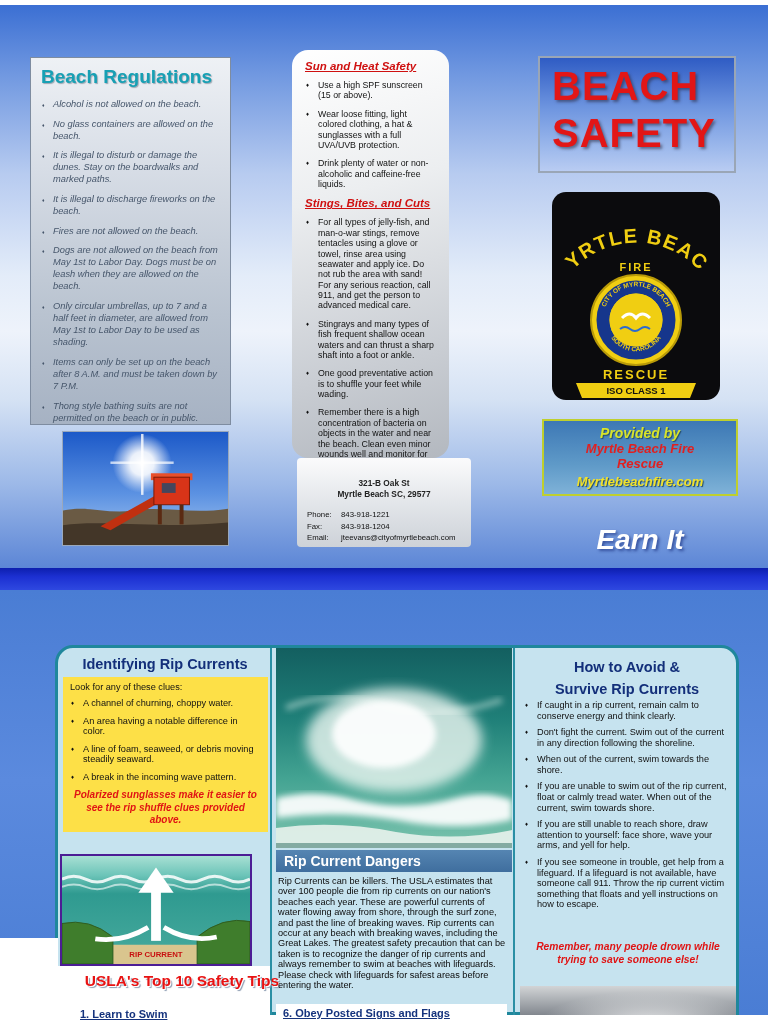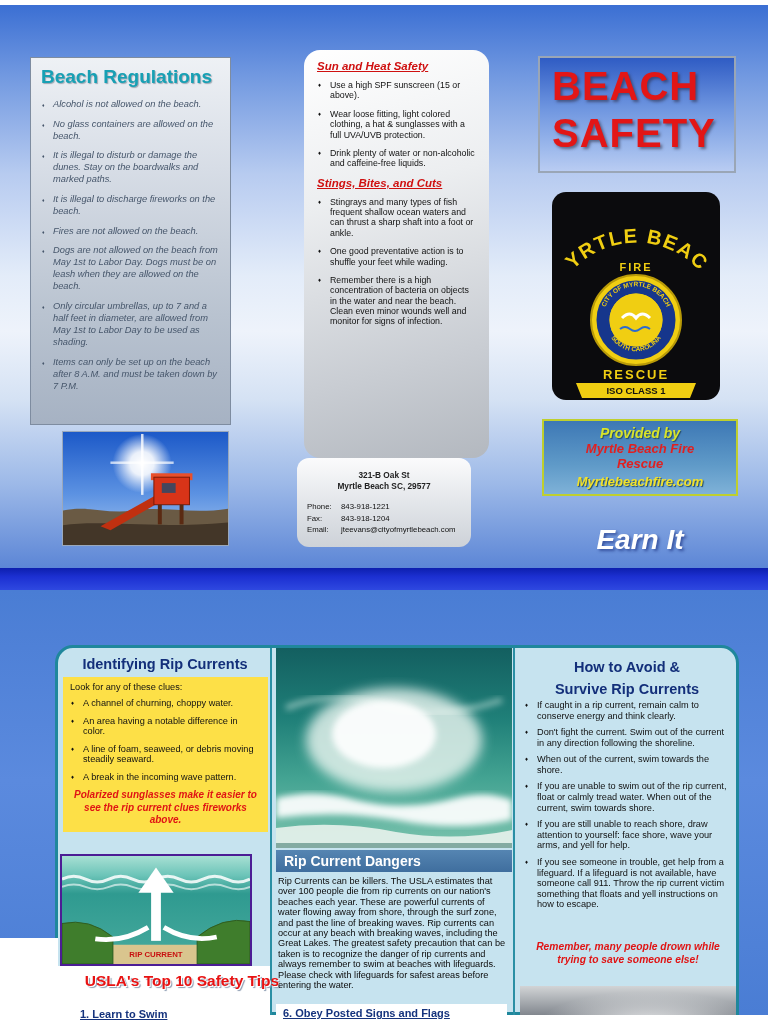--- a/index.html
+++ b/index.html
@@ -37,35 +37,34 @@
   .dlist { list-style:none; margin:0; padding:0; }
   .dlist li { position:relative; padding-left:13px; line-height:1.2; color:#111; }
   .dlist li::before { content:"\2666"; position:absolute; left:1px; top:2px; font-size:6px; }
   .reg-list li { font-style:italic; font-size:9.3px; color:#46566b; line-height:1.3; margin-bottom:7.5px; padding-left:12px; }
   .reg-list li::before { font-size:5px; top:4px; color:#46566b; }
   .beach-photo { left:62px; top:431px; width:167px; height:115px; border:1px solid #9aa8bc; }
   .beach-photo svg { display:block; width:100%; height:100%; }
 
   
   .mid-panel {
-    left:292px; top:50px; width:185px; height:408px; border-radius:16px;
+    left:292px; top:50px; width:157px; height:408px; border-radius:16px;
     background:linear-gradient(165deg,#ffffff 0%,#eceef0 35%,#c9cdd3 75%,#b3b8bf 100%);
     padding:10px 13px;
-    margin-left:12px;
   }
   .red-h {
     margin:0 0 8px 0; color:#cf1010; font-size:11.5px; font-weight:bold;
     font-style:italic; text-decoration:underline;
   }
   .red-h.second { margin-top:4px; }
   .mid-panel .dlist li { font-size:8.8px; margin-bottom:8px; line-height:1.18; }
   .addr-panel {
-    left:297px; top:458px; width:174px; height:89px; border-radius:12px;
+    left:297px; top:458px; width:174px; height:89px; border-radius:4px;
     background:linear-gradient(180deg,#fbfbfc 0%,#e3e6ea 50%,#cdd2d8 100%);
-    padding:12px 10px;
+    padding:20px 10px;
   }
   .addr { text-align:center; font-size:8.3px; font-weight:bold; color:#222; line-height:1.35; margin-bottom:9px; }
   .contact div { font-size:7.8px; color:#111; line-height:1.45; white-space:nowrap; }
   .contact .lbl { display:inline-block; width:34px; }
 
   
   .title-box {
     left:538px; top:56px; width:198px; height:117px;
     border:2px solid #9aa6b6;
     background:linear-gradient(180deg,#2f5cc4 0%,#6f96e0 45%,#9db9ec 80%,#b9ccf2 100%);
@@ -159,20 +158,21 @@
     <h2 class="reg-title">Beach Regulations</h2>
     <ul class="dlist reg-list">
       <li>Alcohol is not allowed on the beach.</li>
       <li>No glass containers are allowed on the beach.</li>
       <li>It is illegal to disturb or damage the dunes.  Stay on the boardwalks and marked paths.</li>
       <li>It is illegal to discharge fireworks on the beach.</li>
       <li>Fires are not allowed on the beach.</li>
       <li>Dogs are not allowed on the beach from May 1st to Labor Day. Dogs must be on leash when they are allowed on the beach.</li>
       <li>Only circular umbrellas, up to 7 and a half feet in diameter, are allowed from May 1st to Labor Day to be used as shading.</li>
       <li>Items can only be set up on the beach after 8 A.M. and must be taken down by 7 P.M.</li>
+      <li>Thong style bathing suits are not permitted on the beach or in public.</li>
     </ul>
   </section>
 
   <div class="abs beach-photo">
     <svg viewBox="0 0 167 115" preserveAspectRatio="none" xmlns="http://www.w3.org/2000/svg">
       <defs>
         <linearGradient id="sky" x1="0" y1="0" x2="0" y2="1">
           <stop offset="0" stop-color="#1c59c8"></stop>
             <stop offset=".55" stop-color="#5c92e2"></stop>
             <stop offset="1" stop-color="#a8c8f0"></stop>
@@ -200,20 +200,21 @@
 
   <section class="abs mid-panel">
     <h3 class="red-h">Sun and Heat Safety</h3>
     <ul class="dlist">
       <li>Use a high SPF sunscreen (15 or above).</li>
       <li>Wear loose fitting, light colored clothing, a hat &amp; sunglasses with a full UVA/UVB protection.</li>
       <li>Drink plenty of water or non-alcoholic and caffeine-free liquids.</li>
     </ul>
     <h3 class="red-h second">Stings, Bites, and Cuts</h3>
     <ul class="dlist">
+      <li>For all types of jelly-fish, and man-o-war stings, remove tentacles using a glove or towel, rinse area using seawater and apply ice.  Do not rub the area with sand!  For any serious reaction, call 911, and get the person to advanced medical care.</li>
       <li>Stingrays and many types of fish frequent shallow ocean waters and can thrust a sharp shaft into a foot or ankle.</li>
       <li>One good preventative action is to shuffle your feet while wading.</li>
       <li>Remember there is a high concentration of bacteria on objects in the water and near the beach.  Clean even minor wounds well and monitor for signs of infection.</li>
     </ul>
   </section>
 
   <section class="abs addr-panel">
     <div class="addr">
       <div>321-B Oak St</div>
       <div>Myrtle Beach SC, 29577</div>
@@ -272,21 +273,21 @@
 
   <h3 class="abs navy-h identify-title">Identifying Rip Currents</h3>
   <div class="abs clues-box">
     <div class="clues-intro">Look for any of these clues:</div>
     <ul class="dlist">
       <li>A channel of churning, choppy water.</li>
       <li>An area having a notable difference in color.</li>
       <li>A line of foam, seaweed, or debris moving steadily seaward.</li>
       <li>A break in the incoming wave pattern.</li>
     </ul>
-    <div class="red-note">Polarized sunglasses make it easier to see the rip current clues fireworks above.</div>
+    <div class="red-note">Polarized sunglasses make it easier to see the rip shuffle clues provided above.</div>
   </div>
 
   <div class="abs rip-diagram">
     <svg viewBox="0 0 192 112" preserveAspectRatio="none" xmlns="http://www.w3.org/2000/svg">
       <defs>
         <linearGradient id="seaGrad" x1="0" y1="0" x2="0" y2="1">
           <stop offset="0" stop-color="#a8e0d4"></stop>
             <stop offset=".18" stop-color="#6cc4b8"></stop>
           <stop offset=".35" stop-color="#2f9a90"></stop>
             <stop offset="1" stop-color="#48ab9e"></stop>

